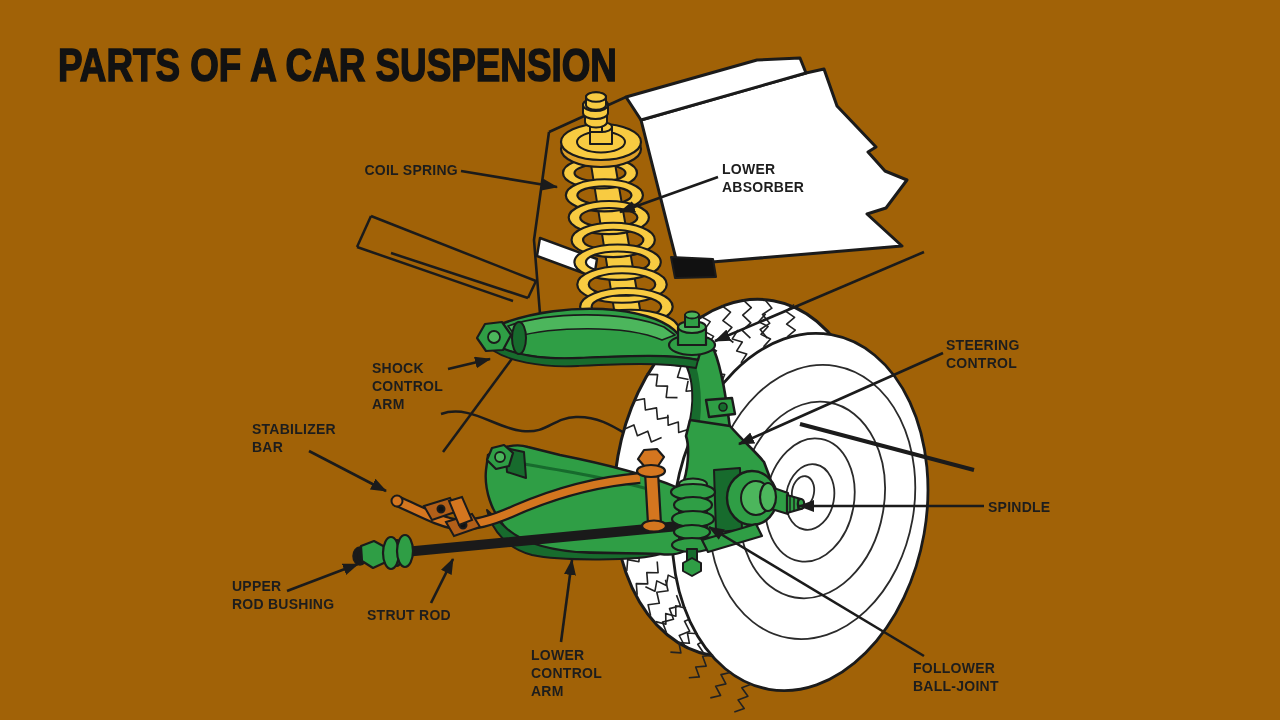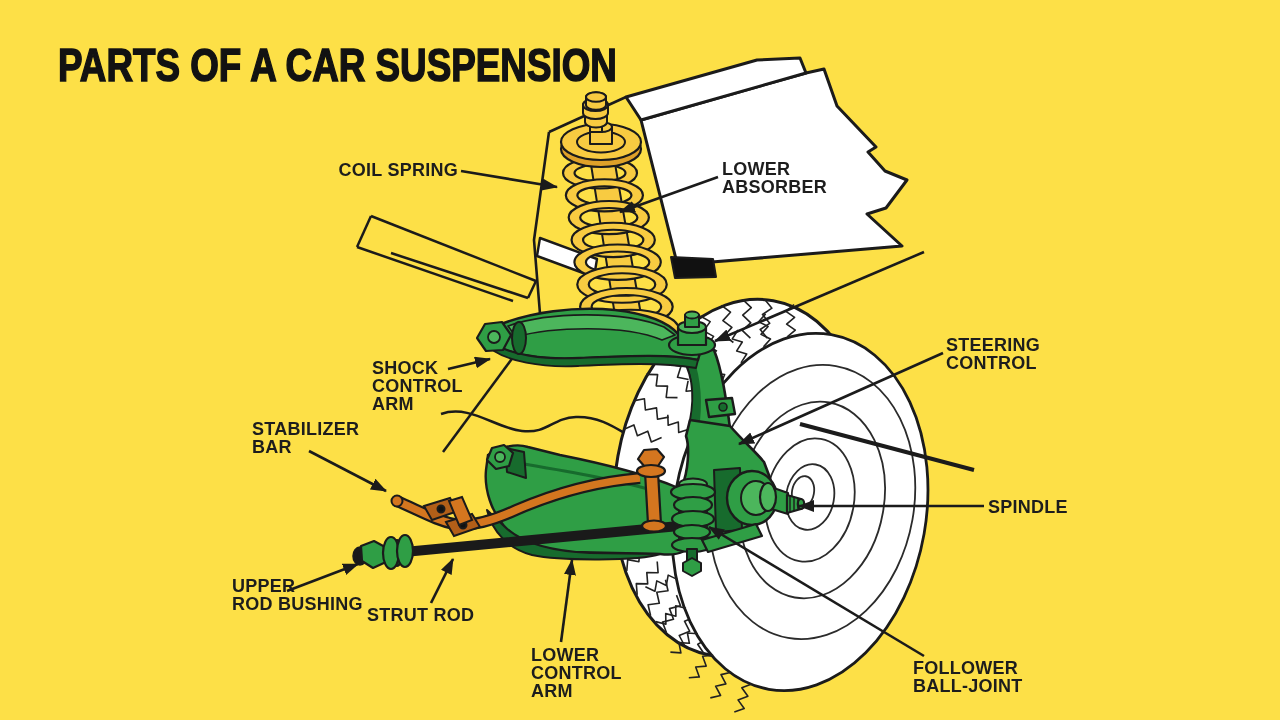--- a/index.html
+++ b/index.html
@@ -2,29 +2,29 @@
 <html style="--yellow: #F8CB41; --yellow-dk: #DFA129; --green: #2F9E45; --green-lt: #4CB65C; --green-dk: #176B2D; --orange: #D4761F; --orange-dk: #B25F18; --rod: #1A1A1A; --ink: #1B1B1B;"><head>
 <meta charset="utf-8">
 <style>
   html,body{margin:0;padding:0;background:#fff;}
   #stage{position:relative;width:1280px;height:720px;background:#fff;overflow:hidden;
          font-family:"Liberation Sans",sans-serif;}
   #art{position:absolute;left:0;top:0;}
   .title{position:absolute;left:58px;top:42px;font-size:46px;line-height:46px;font-weight:800;
          color:#121212;letter-spacing:0px;transform:scaleX(.80);transform-origin:left top;
          white-space:nowrap;font-family:"Liberation Sans",sans-serif;-webkit-text-stroke:1.5px #121212;}
-  .lbl{position:absolute;font-weight:700;font-size:18px;line-height:18px;color:#1d1d1d;
+  .lbl{position:absolute;font-weight:700;font-size:14px;line-height:18px;color:#1d1d1d;
        letter-spacing:.25px;white-space:nowrap;}
   .lbl span{display:block;}
   .r{text-align:right;}
 </style>
 </head>
 <body>
 
-<div id="stage" style="background: #fde047;">
+<div id="stage" style="background: #a16207;">
 
 <svg id="art" width="1280" height="720" viewBox="0 0 1280 720">
   <defs>
     <marker id="arw" markerUnits="userSpaceOnUse" markerWidth="18" markerHeight="14" refX="15" refY="6" orient="auto">
       <path d="M0,0 L16,6 L0,12 Z" fill="#1b1b1b"></path>
     </marker>
   </defs>
 
   <g fill="#fff" stroke="var(--ink)" stroke-width="3" stroke-linejoin="round">
     <path d="M 641,120 L 806,73 L 824,69 L 837,106 L 876,147 L 868,152 L 885,171 L 907,180 L 886,208 L 867,214 L 902,246 L 712,262 L 676,259 Z"></path>

